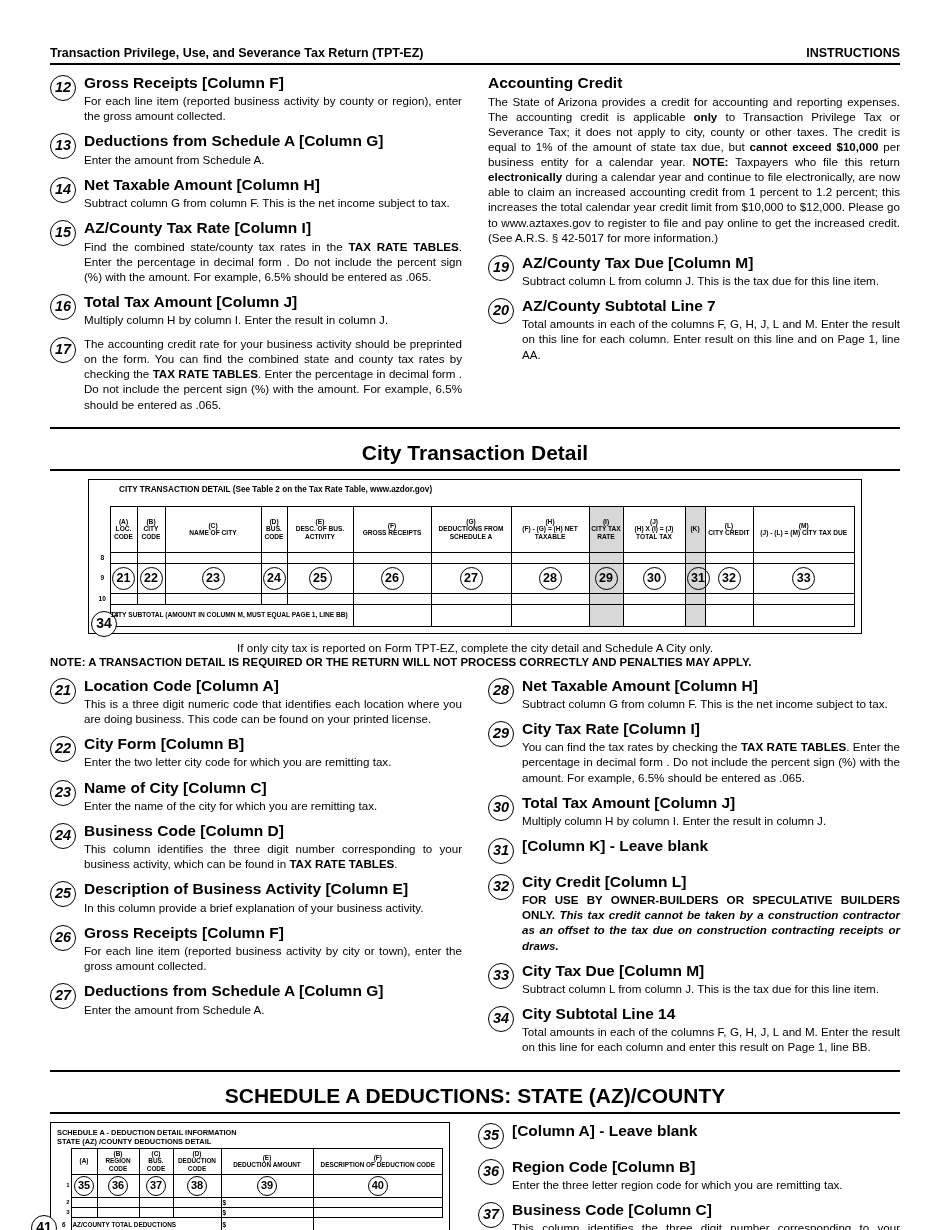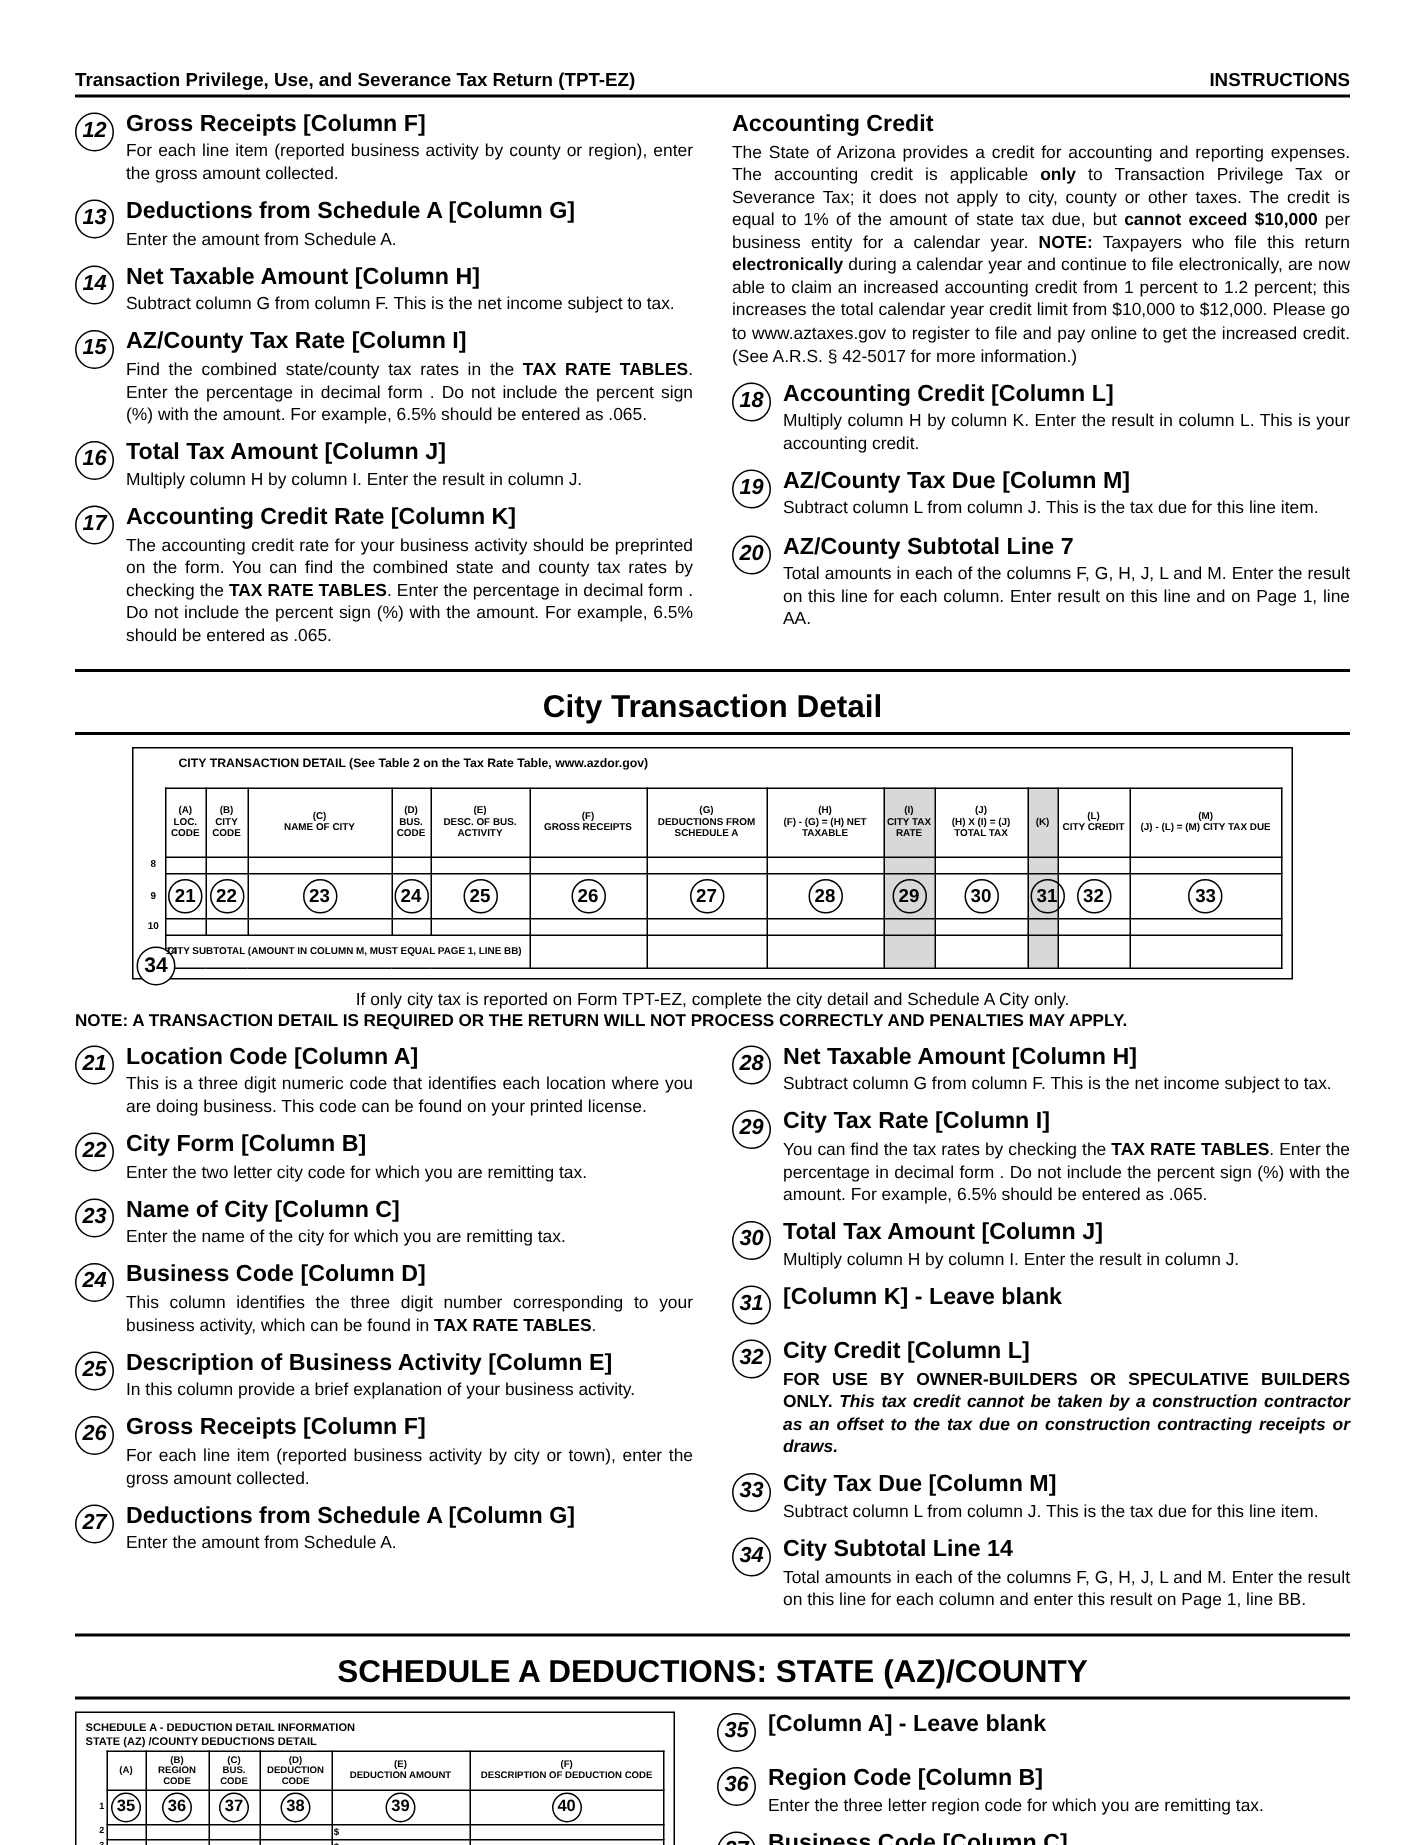--- a/index.html
+++ b/index.html
@@ -201,36 +201,28 @@
         <div class="item">
           <div class="num">16</div>
           <div class="body-wrap">
             <h3>Total Tax Amount [Column J]</h3>
             <p>Multiply column H by column I.  Enter the result in column J.</p>
           </div>
         </div>
         <div class="item">
           <div class="num">17</div>
           <div class="body-wrap">
-            <h3>Accounting Credit Rate [Column K]</h3>
             <p>The accounting credit rate for your business activity should be preprinted on the form.  You can find the combined state and county tax rates by checking the <b>TAX RATE TABLES</b>.  Enter the percentage in decimal form .  Do not include the percent sign (%) with the amount.  For example, 6.5% should be entered as .065.</p>
           </div>
         </div>
       </div>
     <div class="col" id="rightCol">
         <div class="plain">
           <h3>Accounting Credit</h3>
           <p>The State of Arizona provides a credit for accounting and reporting expenses.  The accounting credit is applicable <b>only</b> to Transaction Privilege Tax or Severance Tax; it does not apply to city, county or other taxes.  The credit is equal to 1% of the amount of state tax due, but <b>cannot exceed $10,000</b> per business entity for a calendar year.  <b>NOTE:</b> Taxpayers who file this return <b>electronically</b> during a calendar year and continue to file electronically, are now able to claim an increased accounting credit from 1 percent to 1.2 percent; this increases the total calendar year credit limit from $10,000 to $12,000.  Please go to www.aztaxes.gov to register to file and pay online to get the increased credit. (See A.R.S. § 42-5017 for more information.)</p>
-        </div>
-        <div class="item">
-          <div class="num">18</div>
-          <div class="body-wrap">
-            <h3>Accounting Credit [Column L]</h3>
-            <p>Multiply column H by column K.  Enter the result in column L.  This is your accounting credit.</p>
-          </div>
         </div>
         <div class="item">
           <div class="num">19</div>
           <div class="body-wrap">
             <h3>AZ/County Tax Due [Column M]</h3>
             <p>Subtract column L from column J.  This is the tax due for this line item.</p>
           </div>
         </div>
         <div class="item">
           <div class="num">20</div>

